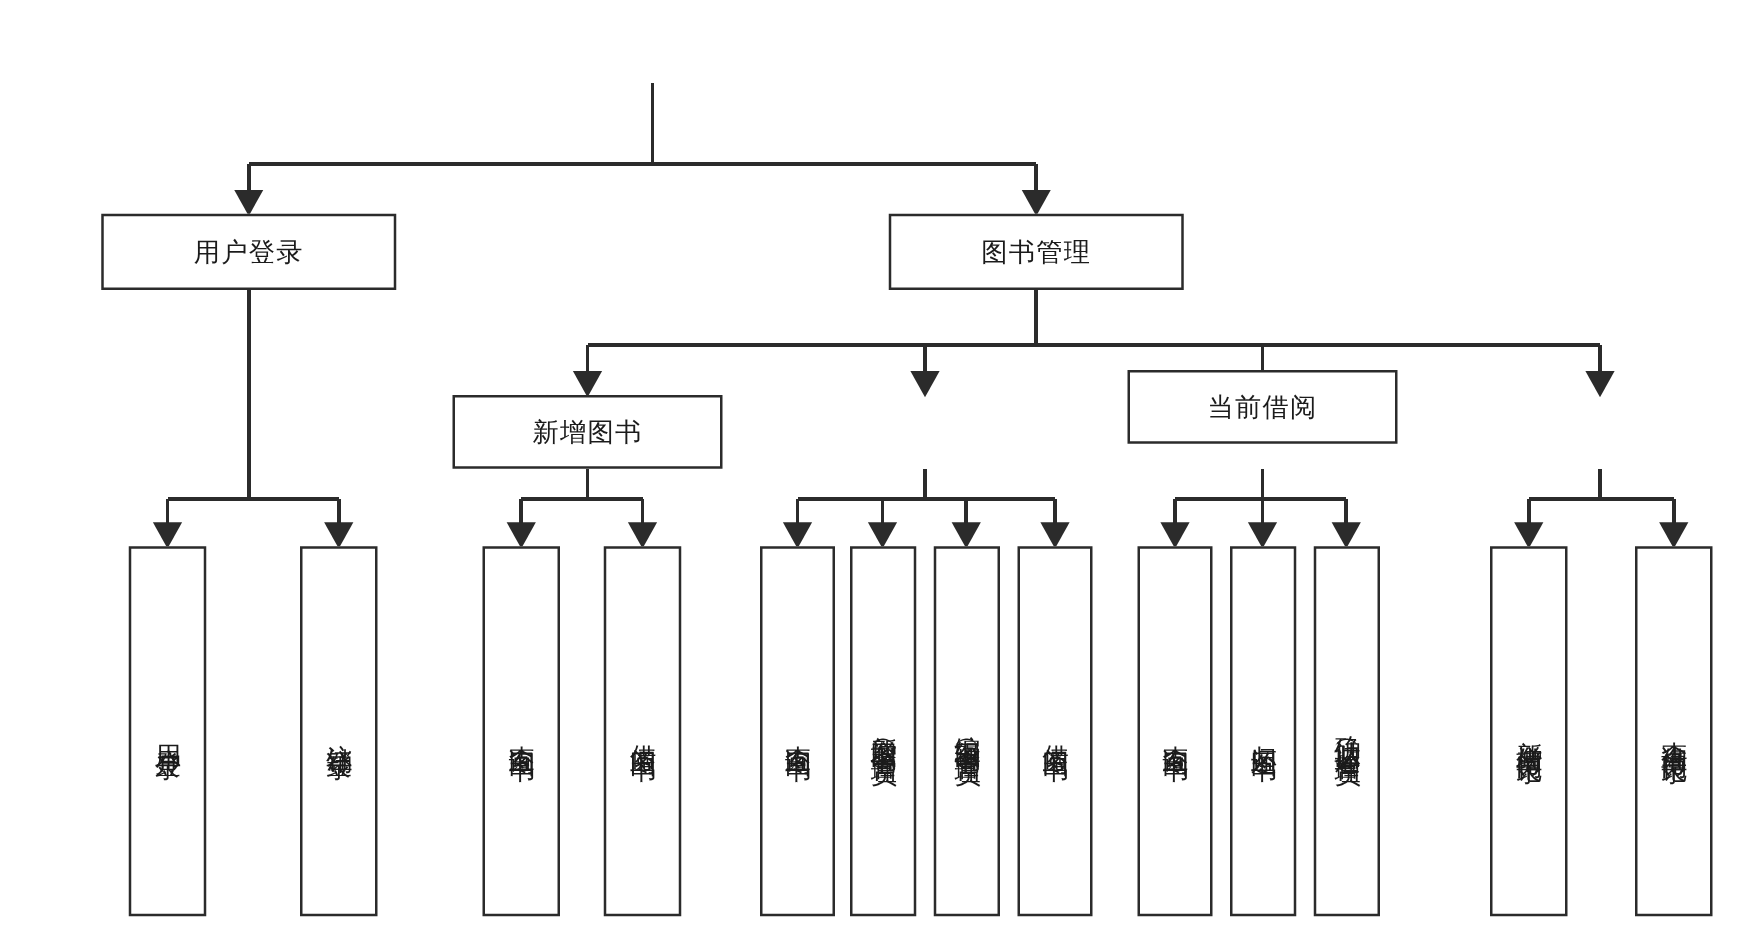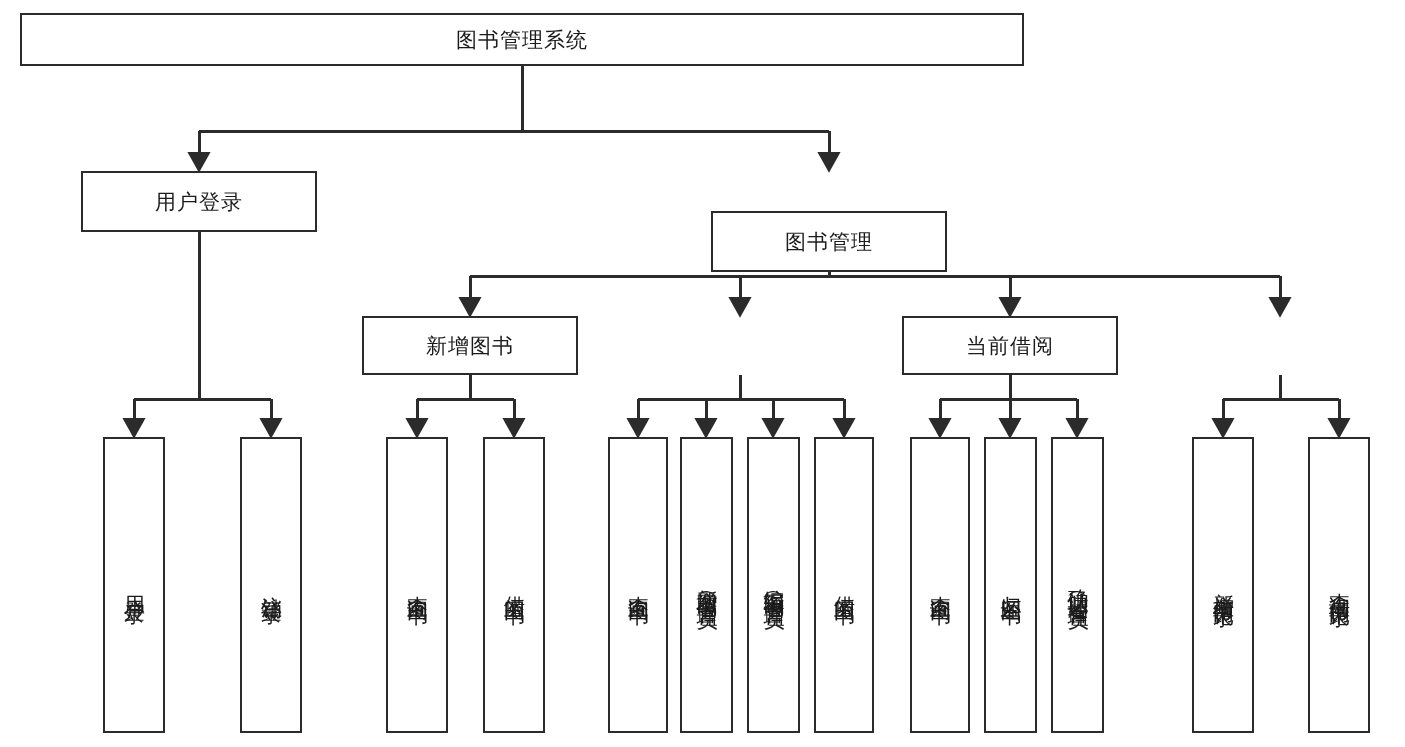--- a/index.html
+++ b/index.html
@@ -124,35 +124,32 @@
       <path d="M1010,399 L1010,428" marker-end="url(#arrowhead)"></path>
       <path d="M1077,399 L1077,428" marker-end="url(#arrowhead)"></path>
 
       <path d="M1280,375 L1280,399"></path>
       <path d="M1223,399 L1339,399"></path>
       <path d="M1223,399 L1223,428" marker-end="url(#arrowhead)"></path>
       <path d="M1339,399 L1339,428" marker-end="url(#arrowhead)"></path>
     </g>
   </svg>
 
-  <div class="node-box" style="left:20px; top:13px; width:1004px; height:53px;">
-    <span class="node-label-h">图书管理系统</span>
-  </div>
 
   <div class="node-box" style="left:81px; top:171px; width:236px; height:61px;">
     <span class="node-label-h">用户登录</span>
   </div>
-  <div class="node-box" style="left:711px; top:171px; width:236px; height:61px;margin-top:40px;">
+  <div class="node-box" style="left:711px; top:171px; width:236px; height:61px;">
     <span class="node-label-h">图书管理</span>
   </div>
 
   <div class="node-box" style="left:362px; top:316px; width:216px; height:59px;">
     <span class="node-label-h">新增图书</span>
   </div>
-  <div class="node-box" style="left:902px; top:316px; width:216px; height:59px;">
+  <div class="node-box" style="left:902px; top:296px; width:216px; height:59px;">
     <span class="node-label-h">当前借阅</span>
   </div>
 
   <div class="node-box" style="left:103px; top:437px; width:62px; height:296px;">
     <span class="node-label-v">用户登录</span>
   </div>
   <div class="node-box" style="left:240px; top:437px; width:62px; height:296px;">
     <span class="node-label-v">注销登录</span>
   </div>
   <div class="node-box" style="left:386px; top:437px; width:62px; height:296px;">

